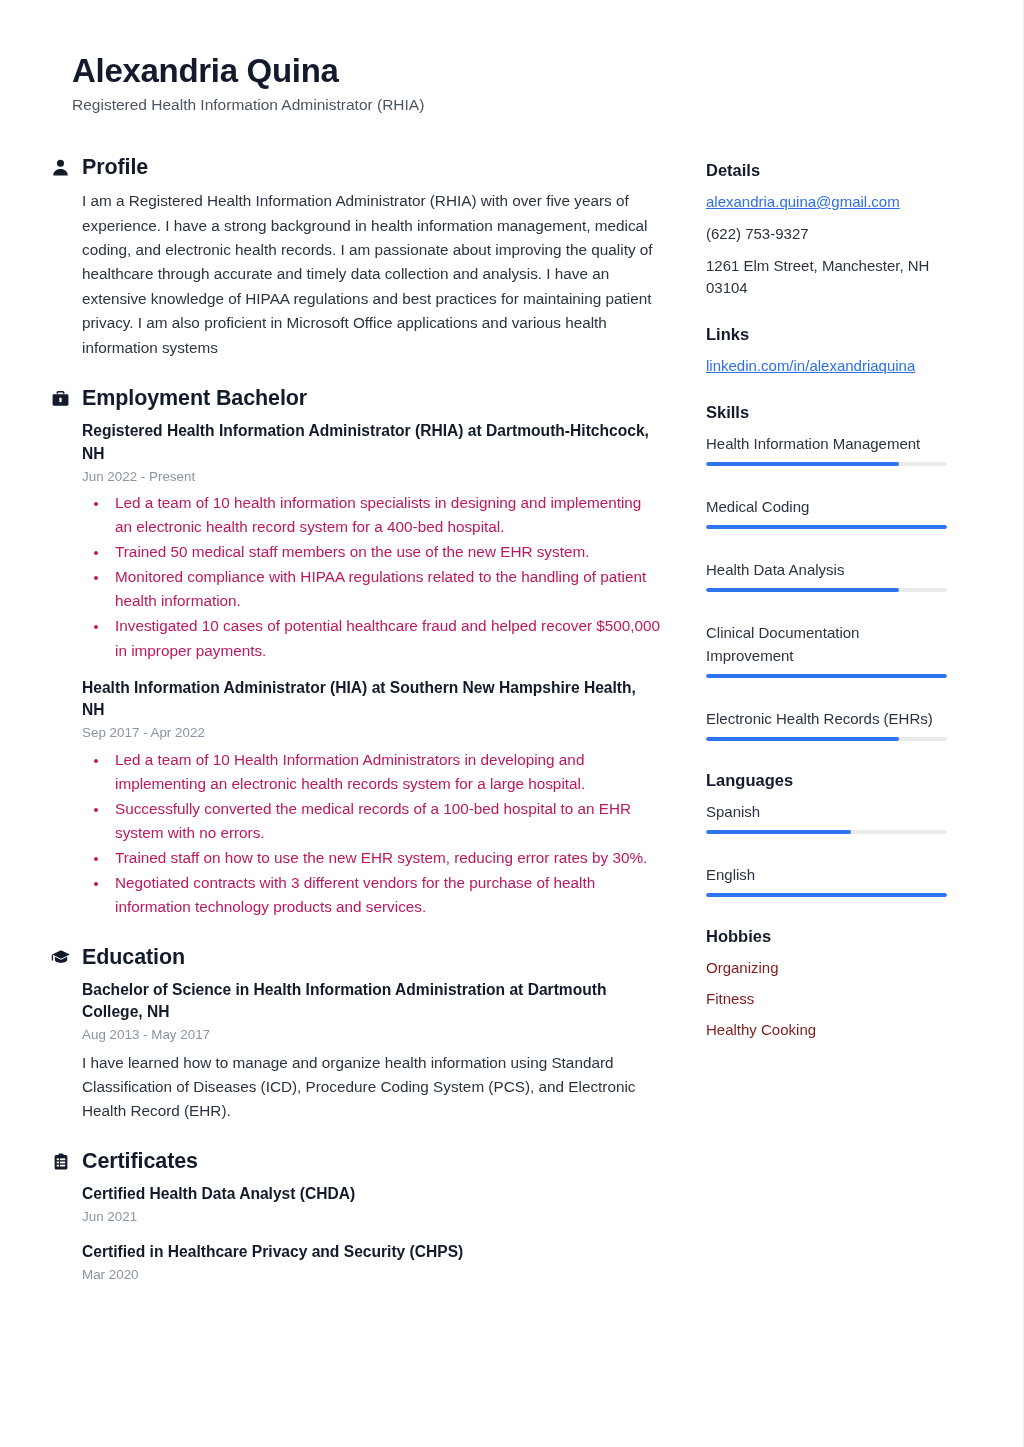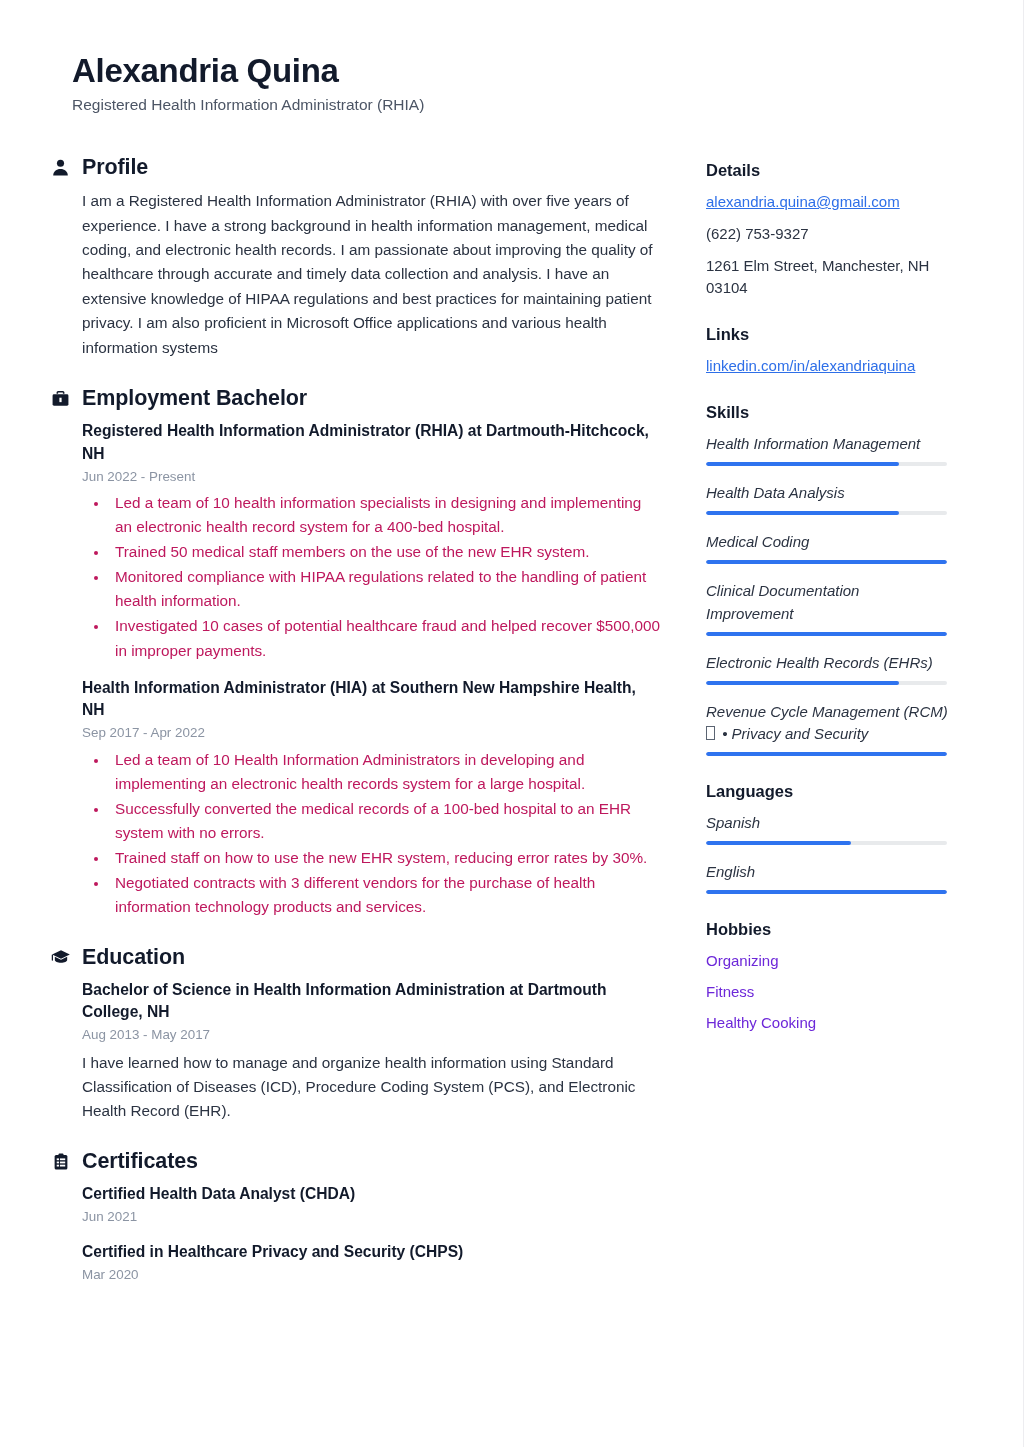--- a/index.html
+++ b/index.html
@@ -144,21 +144,21 @@
   }
   .side-link {
     font-size: 15px;
     line-height: 1.47;
     color: #2e6fe8;
     text-decoration: underline;
     margin-bottom: 10px;
     display: block;
     word-break: break-word;
   }
-  .meter-item { margin-bottom: 16px; font-style: italic; }
+  .meter-item { margin-bottom: 30px; }
   .meter-label {
     font-size: 15px;
     line-height: 1.47;
     color: #2b3342;
     margin-bottom: 7px;
   }
   .meter-track {
     width: 241px;
     height: 4px;
     background: #e8eaec;
@@ -166,21 +166,21 @@
     overflow: hidden;
   }
   .meter-fill {
     height: 4px;
     background: #2e73ef;
     border-radius: 2px;
   }
   .hobby-line {
     font-size: 15px;
     line-height: 1.47;
-    color: #6d28d9;
+    color: #7f1d1d;
     margin-bottom: 9px;
   }
   .tofu {
     display: inline-block;
     width: 7px;
     height: 12px;
     border: 1px solid #5b6472;
     vertical-align: -1px;
     margin-right: 3px;
   }
@@ -320,53 +320,47 @@
         <div class="side-title">Skills</div>
 
         <div class="meter-item">
           <div class="meter-label">Health Information Management</div>
           <div class="meter-track">
             <div class="meter-fill" style="width: 80%;"></div>
           </div>
         </div>
 
         <div class="meter-item">
+          <div class="meter-label">Medical Coding</div>
+          <div class="meter-track">
+            <div class="meter-fill" style="width: 100%;"></div>
+          </div>
+        </div>
+
+        <div class="meter-item">
           <div class="meter-label">Health Data Analysis</div>
           <div class="meter-track">
             <div class="meter-fill" style="width: 80%;"></div>
           </div>
         </div>
 
         <div class="meter-item">
-          <div class="meter-label">Medical Coding</div>
+          <div class="meter-label">Clinical Documentation Improvement</div>
           <div class="meter-track">
             <div class="meter-fill" style="width: 100%;"></div>
           </div>
         </div>
 
         <div class="meter-item">
-          <div class="meter-label">Clinical Documentation Improvement</div>
-          <div class="meter-track">
-            <div class="meter-fill" style="width: 100%;"></div>
-          </div>
-        </div>
-
-        <div class="meter-item">
           <div class="meter-label">Electronic Health Records (EHRs)</div>
           <div class="meter-track">
             <div class="meter-fill" style="width: 80%;"></div>
           </div>
         </div>
 
-        <div class="meter-item">
-          <div class="meter-label"><span>Revenue Cycle Management (RCM)<br><span class="tofu"></span> • Privacy and Security</span></div>
-          <div class="meter-track">
-            <div class="meter-fill" style="width: 100%;"></div>
-          </div>
-        </div>
 
       </div>
 
       <div class="side-block">
         <div class="side-title">Languages</div>
 
         <div class="meter-item">
           <div class="meter-label">Spanish</div>
           <div class="meter-track">
             <div class="meter-fill" style="width: 60%;"></div>

